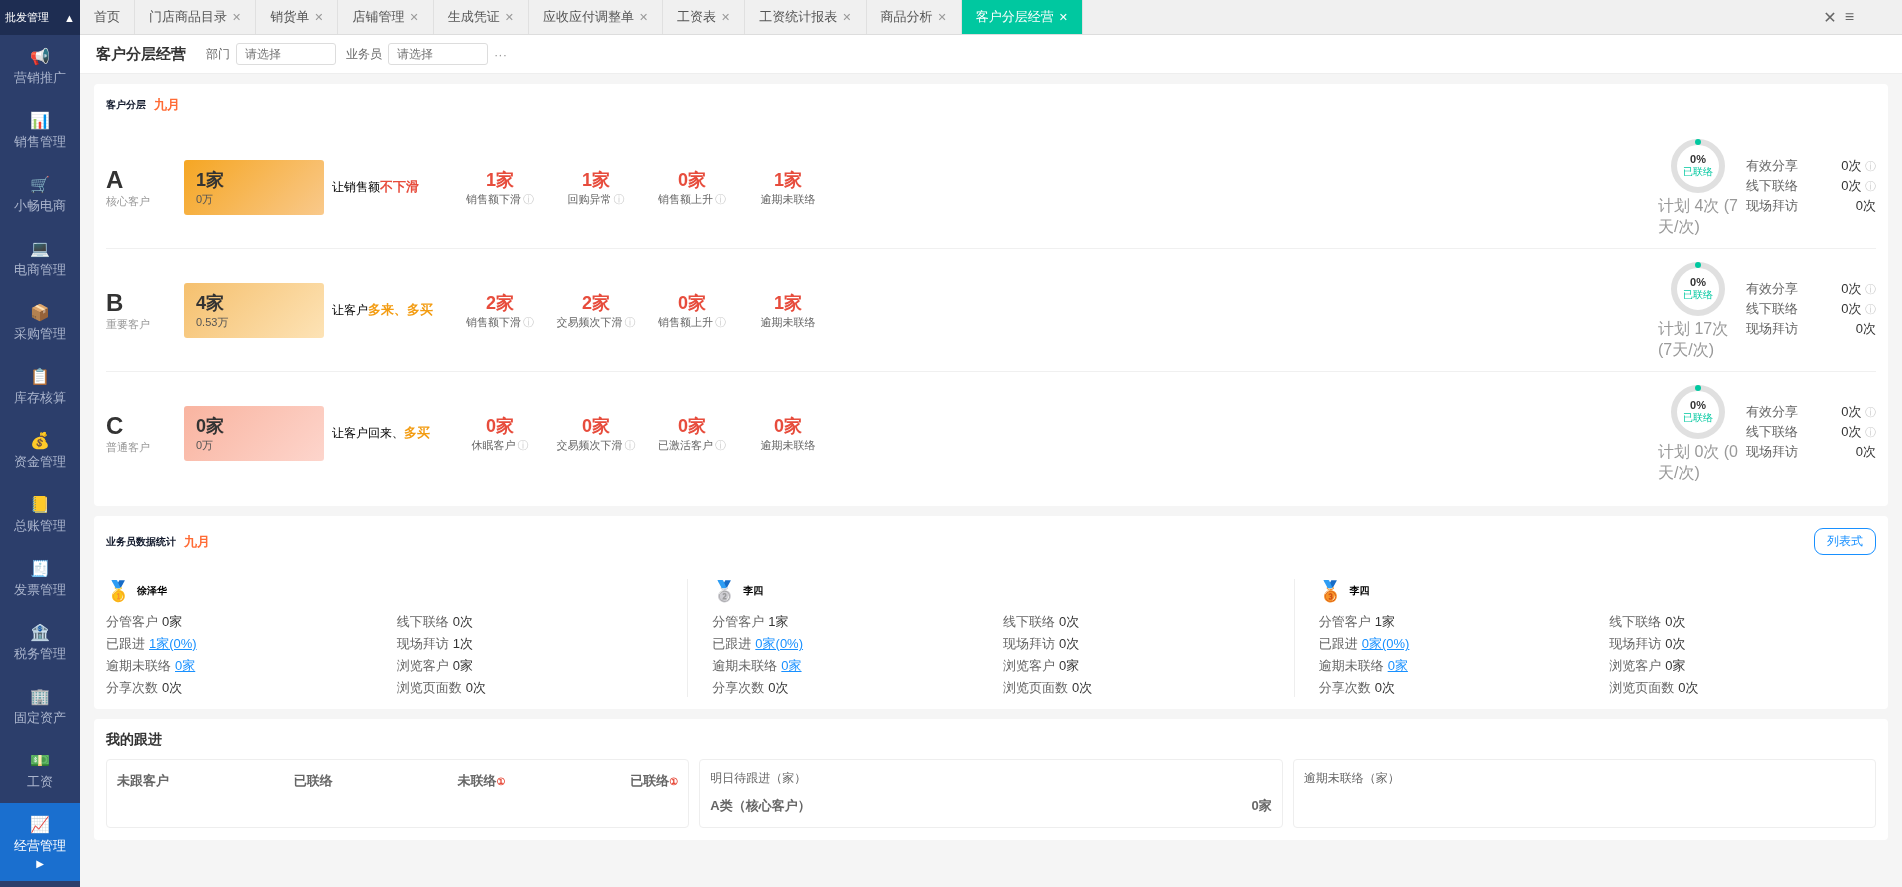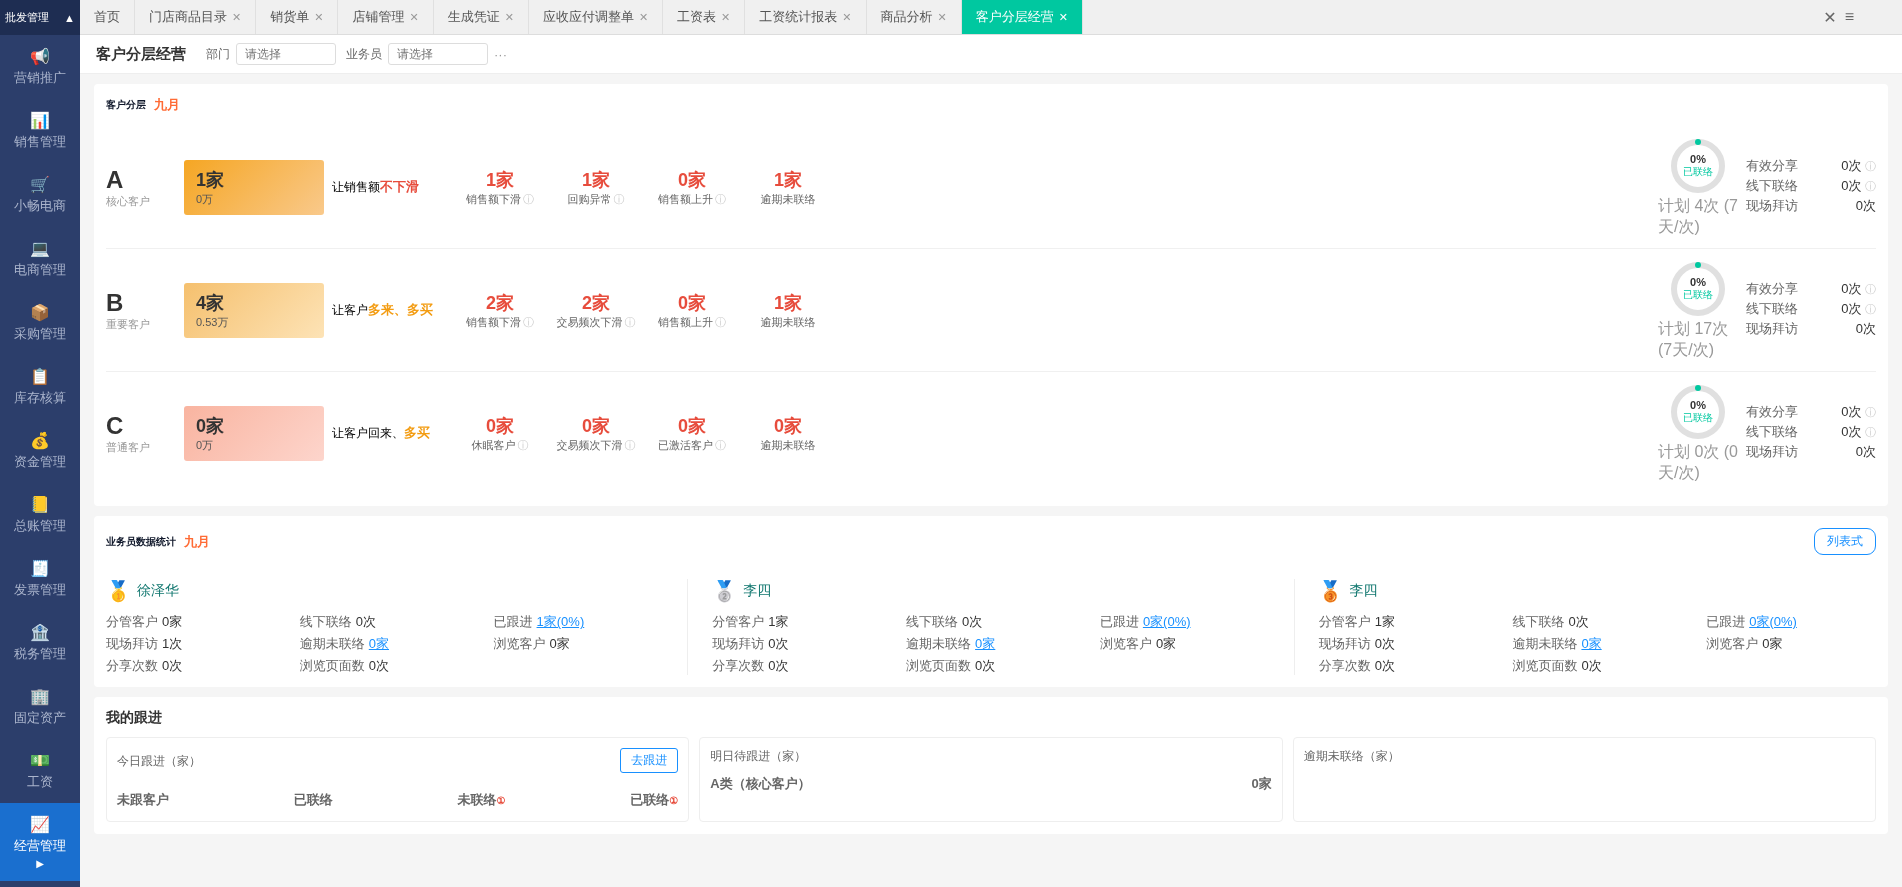--- a/index.html
+++ b/index.html
@@ -82,22 +82,22 @@
 
     
     .biz-header { display: flex; align-items: center; justify-content: space-between; margin-bottom: 24px; }
     .list-btn { border: 1px solid #1890ff; color: #1890ff; background: #fff; padding: 4px 12px; border-radius: 9px; cursor: pointer; font-size: 12px; }
 
     
     .staff-cards { display: flex; gap: 16px; }
     .staff-card { flex: 1; }
     .staff-header { display: flex; align-items: center; gap: 6px; margin-bottom: 10px; }
     .staff-medal { font-size: 20px; }
-    .staff-name { font-size: 14px; font-weight: normal; color: #0f766e; }
-    .staff-stats-grid { display: grid; grid-template-columns: 1fr 1fr 1fr; gap: 4px 24px; }
+    .staff-name { font-size: 10px; font-weight: bold; color: #000000; }
+    .staff-stats-grid { display: grid; grid-template-columns: 1fr 1fr; gap: 4px 24px; }
     .staff-stat { display: flex; align-items: center; gap: 4px; font-size: 12px; color: #666; }
     .staff-stat-label { white-space: nowrap; }
     .staff-stat-val { color: #1890ff; text-decoration: underline; cursor: pointer; }
     .staff-stat-val.plain { color: #333; text-decoration: none; }
 
     
     .follow-section { background: #fff; border-radius: 4px; padding: 12px; }
     .follow-header { font-size: 14px; font-weight: bold; color: #333; margin-bottom: 10px; }
     .follow-grid { display: flex; gap: 10px; }
     .follow-card { flex: 1; border: 1px solid #eee; border-radius: 4px; padding: 10px; }
@@ -569,24 +569,20 @@
             </div>
           </div>
         </div>
       </div>
     </div>
 
     <div class="follow-section">
       <div class="follow-header">我的跟进</div>
       <div class="follow-grid">
         <div class="follow-card">
-          <div style="display:flex;align-items:center;justify-content:space-between;margin-bottom:8px;">
-            <span class="follow-card-title">今日跟进（家）</span>
-            <button class="follow-btn">去跟进</button>
-          </div>
           <div class="follow-row">
             <span>未跟客户</span>
             <span>已联络</span>
             <span>未联络<span class="badge-red">①</span></span>
             <span>已联络<span class="badge-red">①</span></span>
           </div>
         </div>
         <div class="follow-card">
           <span class="follow-card-title">明日待跟进（家）</span>
           <div class="follow-row" style="margin-top:8px;">

